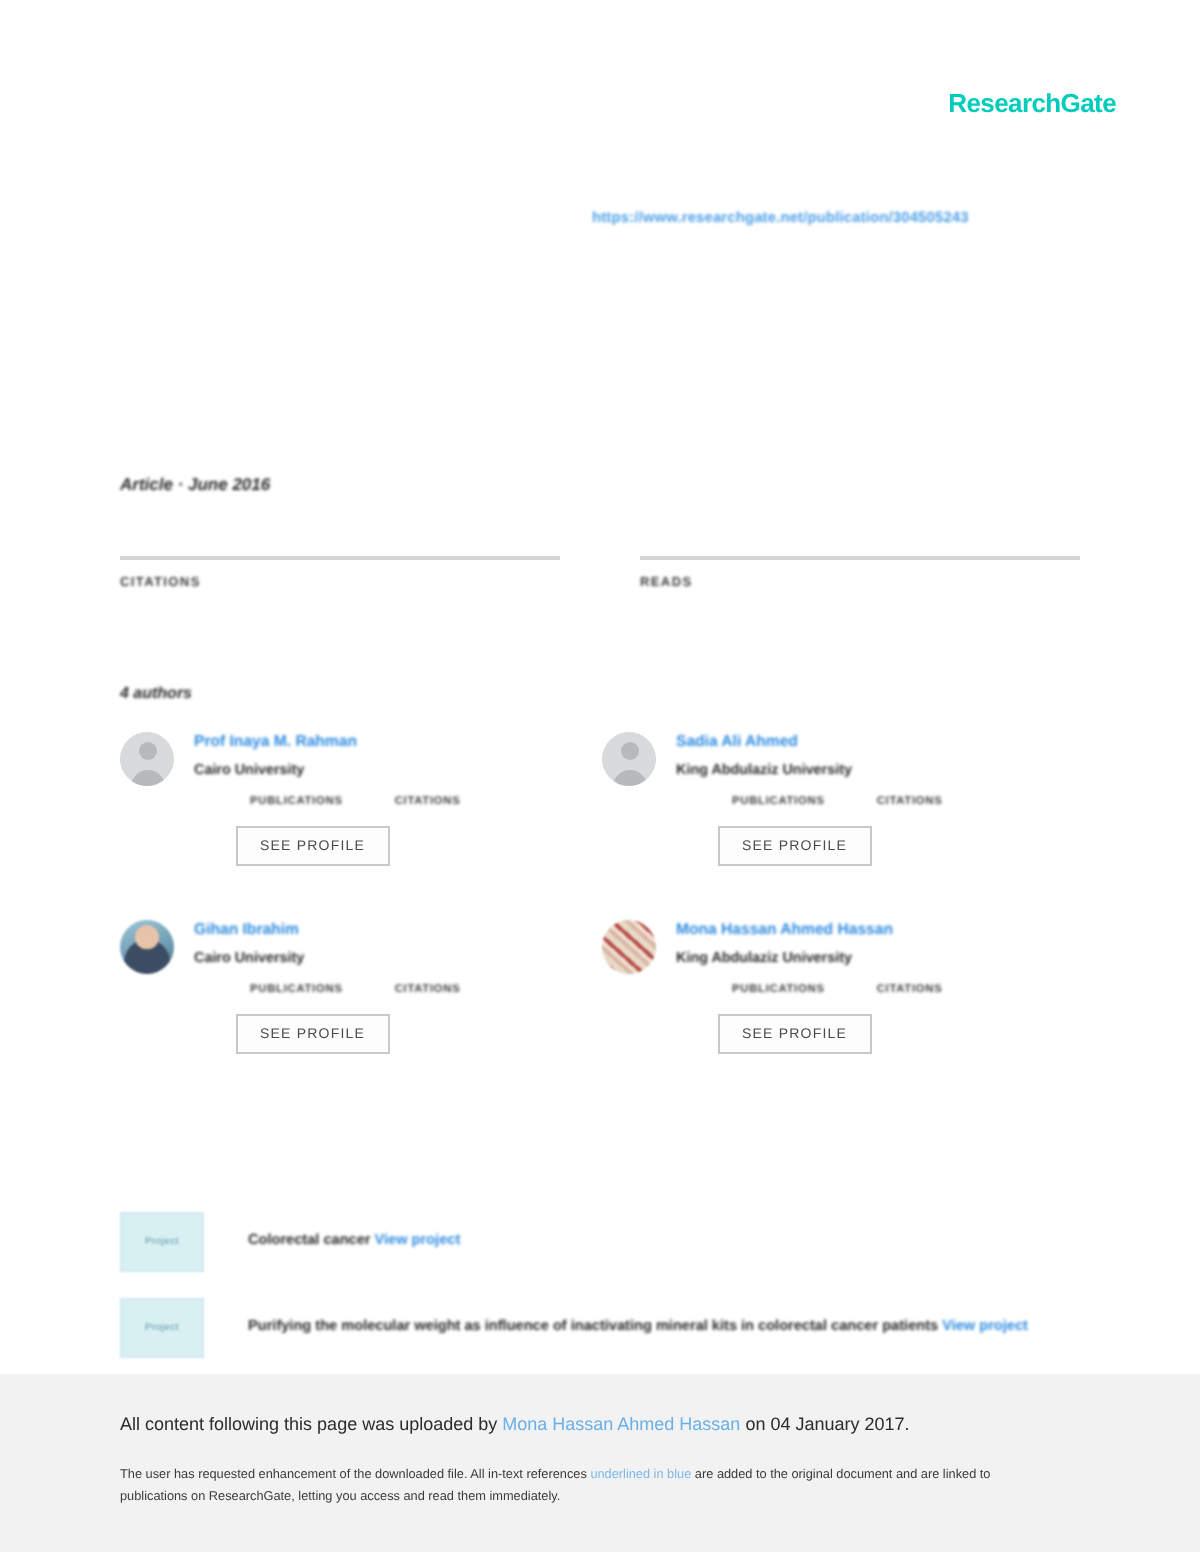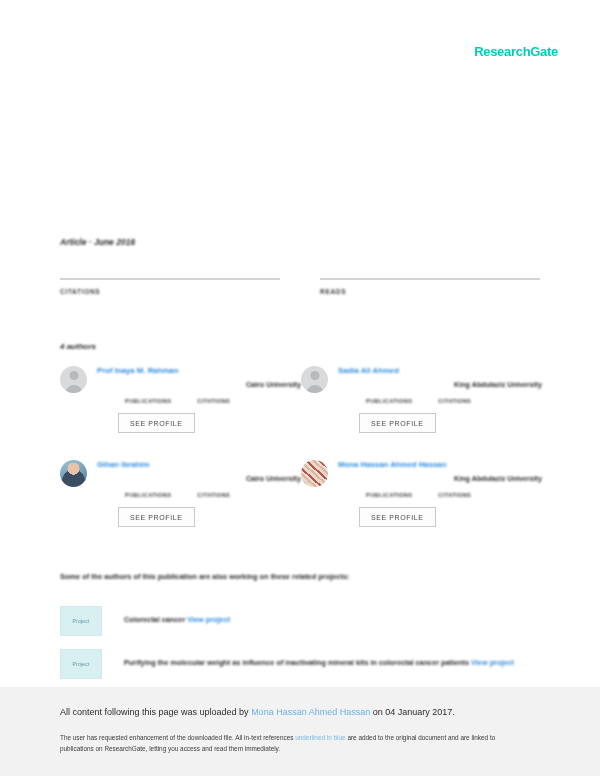--- a/index.html
+++ b/index.html
@@ -180,21 +180,20 @@
     filter: blur(0.8px);
     white-space: nowrap;
   }
   .author-affil {
     margin-top: 5px;
     font-size: 7.2px;
     font-weight: bold;
     color: #2b2b2b;
     filter: blur(0.8px);
     white-space: nowrap;
-    text-align: right;
   }
   .author-stats {
     margin-top: 9px;
     margin-left: 28px;
     display: flex;
     gap: 26px;
   }
   .astat-label {
     font-size: 5.6px;
     font-weight: bold;
@@ -297,20 +296,21 @@
 </style>
 </head>
 <body>
 
 <div class="page">
 
   <div class="rg-logo-row">
     <div class="rg-logo">ResearchGate</div>
   </div>
 
+  <div class="url-line">https://www.researchgate.net/publication/304505243</div>
 
   <div class="article-meta">Article · June 2016</div>
 
   <div class="stats-row">
     <div class="stat-col">
       <div class="stat-rule"></div>
       <div class="stat-label">CITATIONS</div>
       <div class="stat-value"></div>
     </div>
     <div class="stat-col">
@@ -377,21 +377,20 @@
         <div class="author-stats">
           <span class="astat-label">PUBLICATIONS</span>
           <span class="astat-label">CITATIONS</span>
         </div>
         <div class="see-profile">SEE PROFILE</div>
       </div>
     </div>
 
   </div>
 
-  <div class="projects-intro">Some of the authors of this publication are also working on these related projects:</div>
 
   <div class="project-row p1">
     <div class="project-thumb">Project</div>
     <div class="project-text">
       <span>Purifying the molecular weight as influence of inactivating mineral kits in colorectal cancer patients</span>
       <span class="project-link">View project</span>
     </div>
   </div>
 
   <div class="project-row p0">

